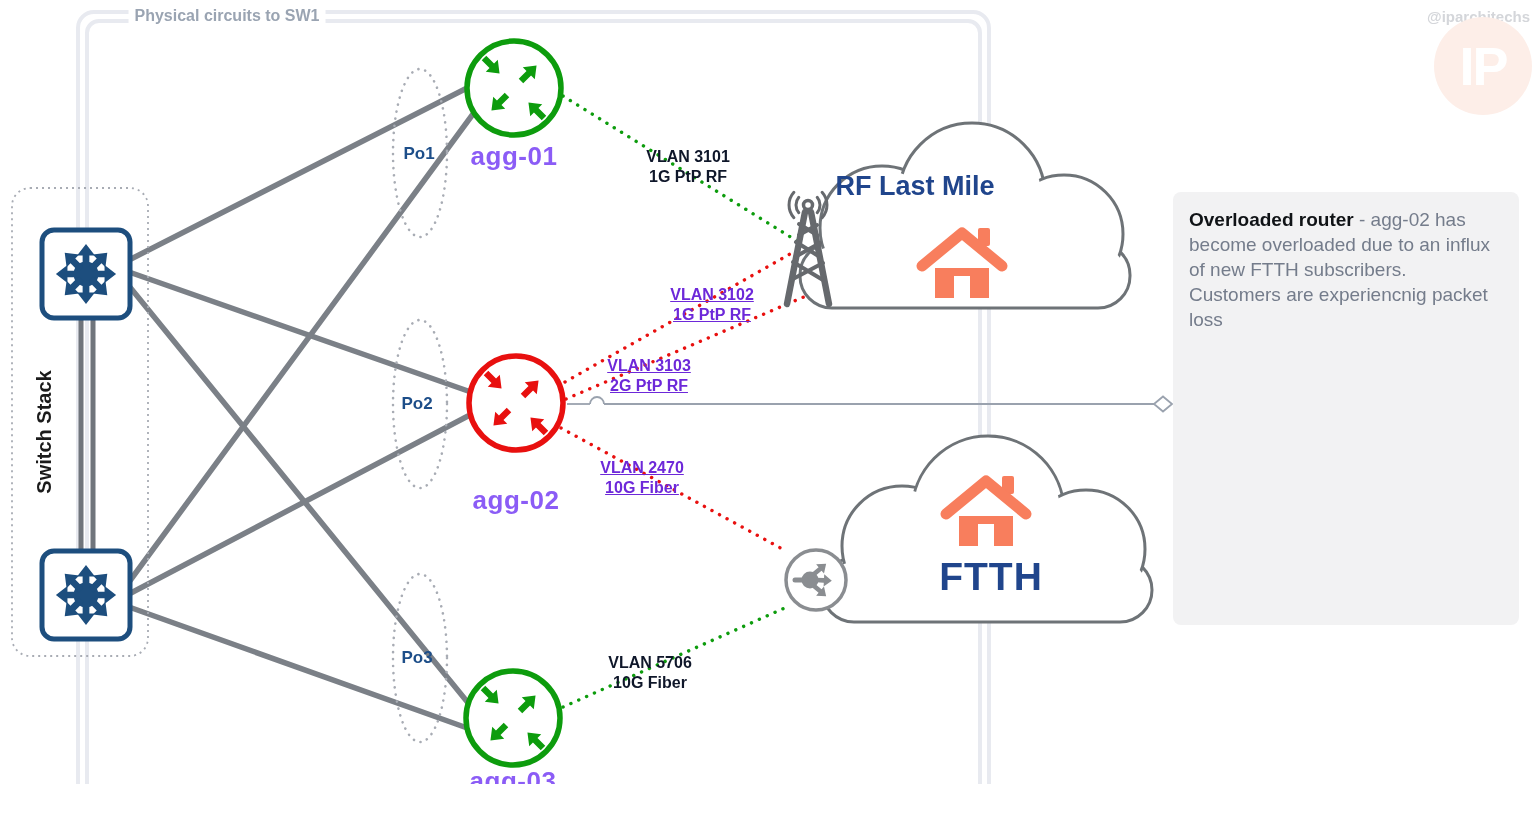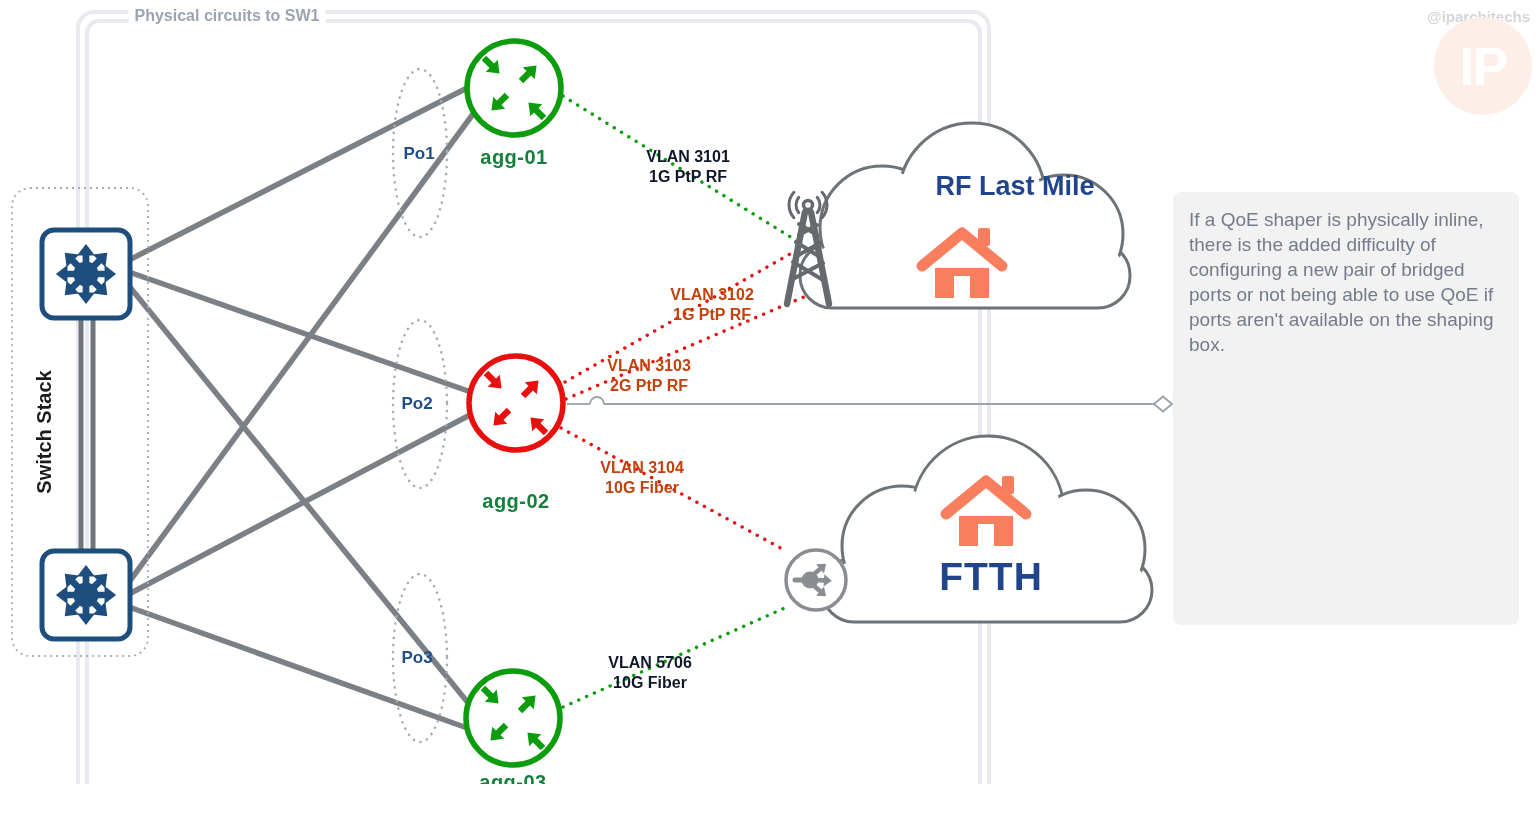--- a/index.html
+++ b/index.html
@@ -5,24 +5,24 @@
   html,body{margin:0;padding:0;background:#ffffff;}
   #stage{
     position:relative;width:1536px;height:784px;overflow:hidden;background:#fff;
     font-family:"Liberation Sans", sans-serif;
   }
   #stage svg{position:absolute;left:0;top:0;}
   .lbl{position:absolute;transform:translate(-50%,-50%);white-space:nowrap;
        font-weight:bold;text-align:center;line-height:1.15;}
   .frame-lbl{font-size:16px;color:#9aa4b2;background:#fff;padding:0 6px;}
   .po-lbl{font-size:17px;color:#1d4e89;}
-  .agg-lbl{font-size:20px;color:#15803d;letter-spacing:.5px;}
+  .agg-lbl{font-size:26px;color:#8b5cf6;letter-spacing:.5px;}
   .vlan{font-size:16px;line-height:1.25;}
   .vlan.green{color:#0f172a;}
-  .vlan.red{color:#c2410c;}
+  .vlan.red{color:#6d28d9;text-decoration:underline;}
   .cloud-title{color:#20458c;}
   .rf-title{font-size:27px;}
   .ftth-title{font-size:39px;letter-spacing:1px;}
   .stack-lbl{font-size:20px;color:#1b1b1b;transform:translate(-50%,-50%) rotate(-90deg);}
   .note{
     position:absolute;left:1173px;top:192px;width:346px;height:433px;box-sizing:border-box;
     background:#f2f2f3;border-radius:8px;padding:15px 16px;
     font-size:19px;line-height:25px;color:#747c8b;
   }
   .note p{margin:0 0 25px 0;}
@@ -234,33 +234,36 @@
 </div>
 <div class="lbl vlan red" style="left:712px;top:305px">
   <span>VLAN 3102</span><br>
   <span>1G PtP RF</span>
 </div>
 <div class="lbl vlan red" style="left:649px;top:376px">
   <span>VLAN 3103</span><br>
   <span>2G PtP RF</span>
 </div>
 <div class="lbl vlan red" style="left:642px;top:478px">
-  <span>VLAN 3104</span><br>
+  <span>VLAN 2470</span><br>
   <span>10G Fiber</span>
 </div>
 <div class="lbl vlan green" style="left:650px;top:673px">
   <span>VLAN 5706</span><br>
   <span>10G Fiber</span>
 </div>
 
-<div class="lbl cloud-title rf-title" style="left:1015px;top:187px">RF Last Mile</div>
+<div class="lbl cloud-title rf-title" style="left:915px;top:187px">RF Last Mile</div>
 <div class="lbl cloud-title ftth-title" style="left:991px;top:577px">FTTH</div>
 
 <div class="note">
-  <p>If a QoE shaper is physically inline, there is the added difficulty of configuring a new pair of bridged ports or not being able to use QoE if ports aren't available on the shaping box.</p>
+  <p>
+    <span class="nh">Overloaded router</span><span> - agg-02 has become  overloaded due to an influx of new FTTH subscribers.</span><br>
+    <span>Customers are experiencnig packet loss</span>
+  </p>
 </div>
 
 <div class="wm-handle">@iparchitechs</div>
 <div class="wm-circle">
   <span>IP</span>
 </div>
 
 </div>
 
 </body></html>

